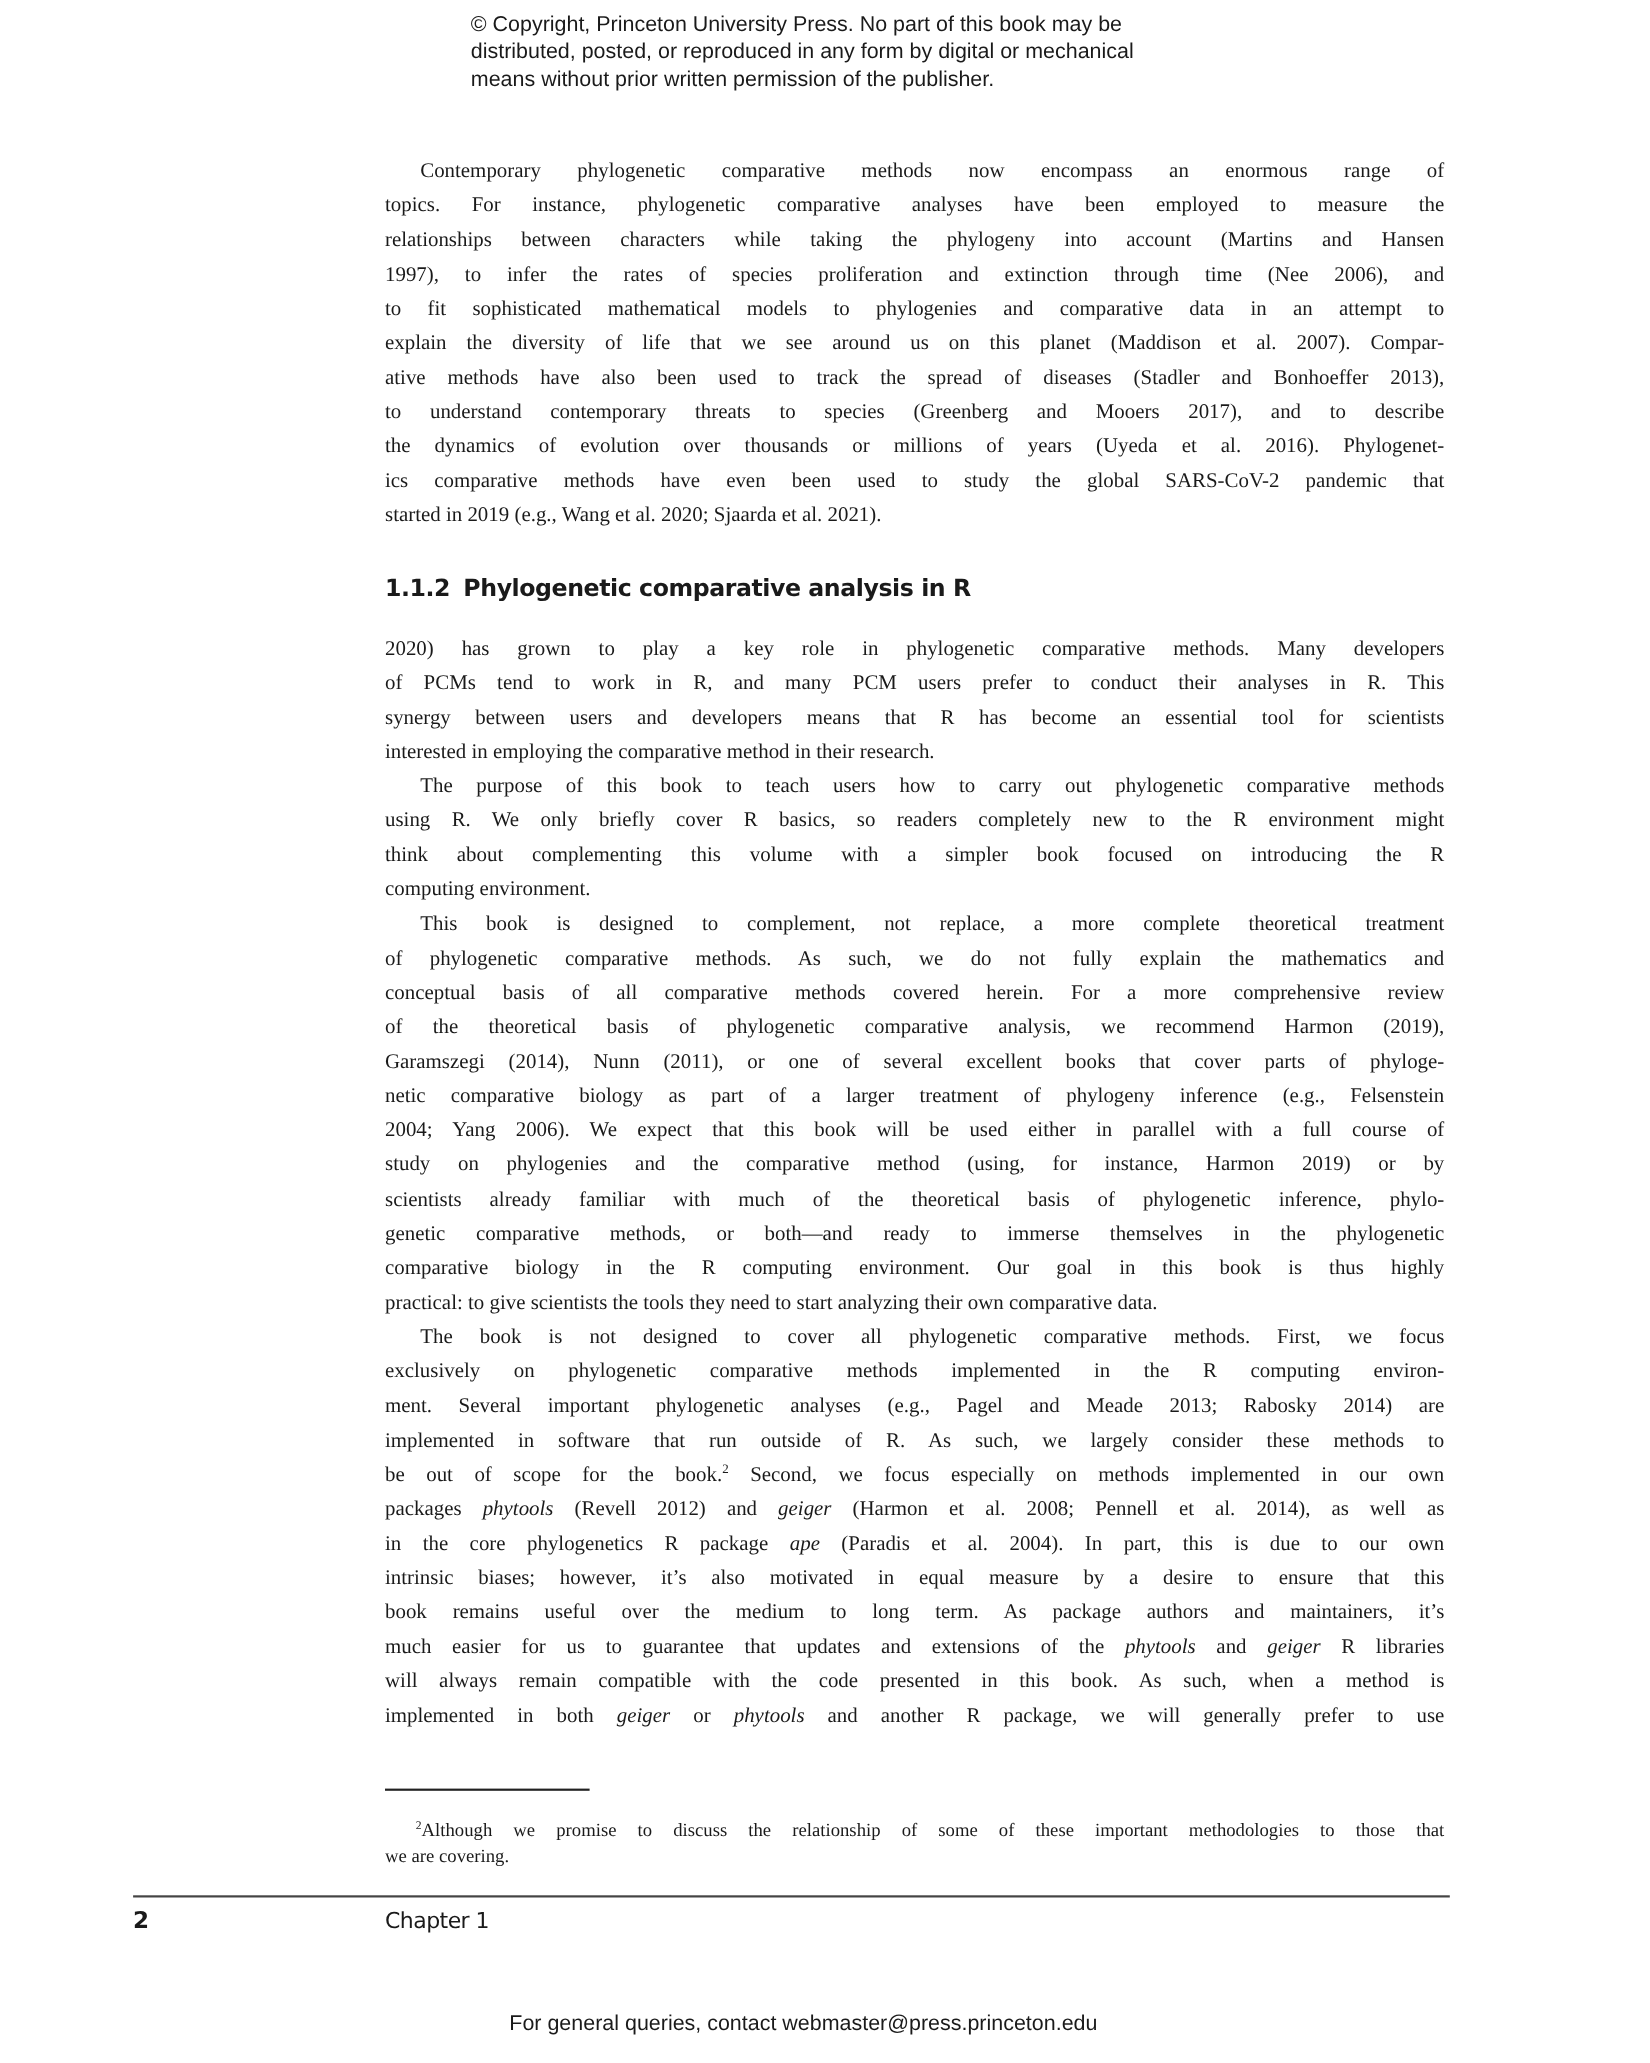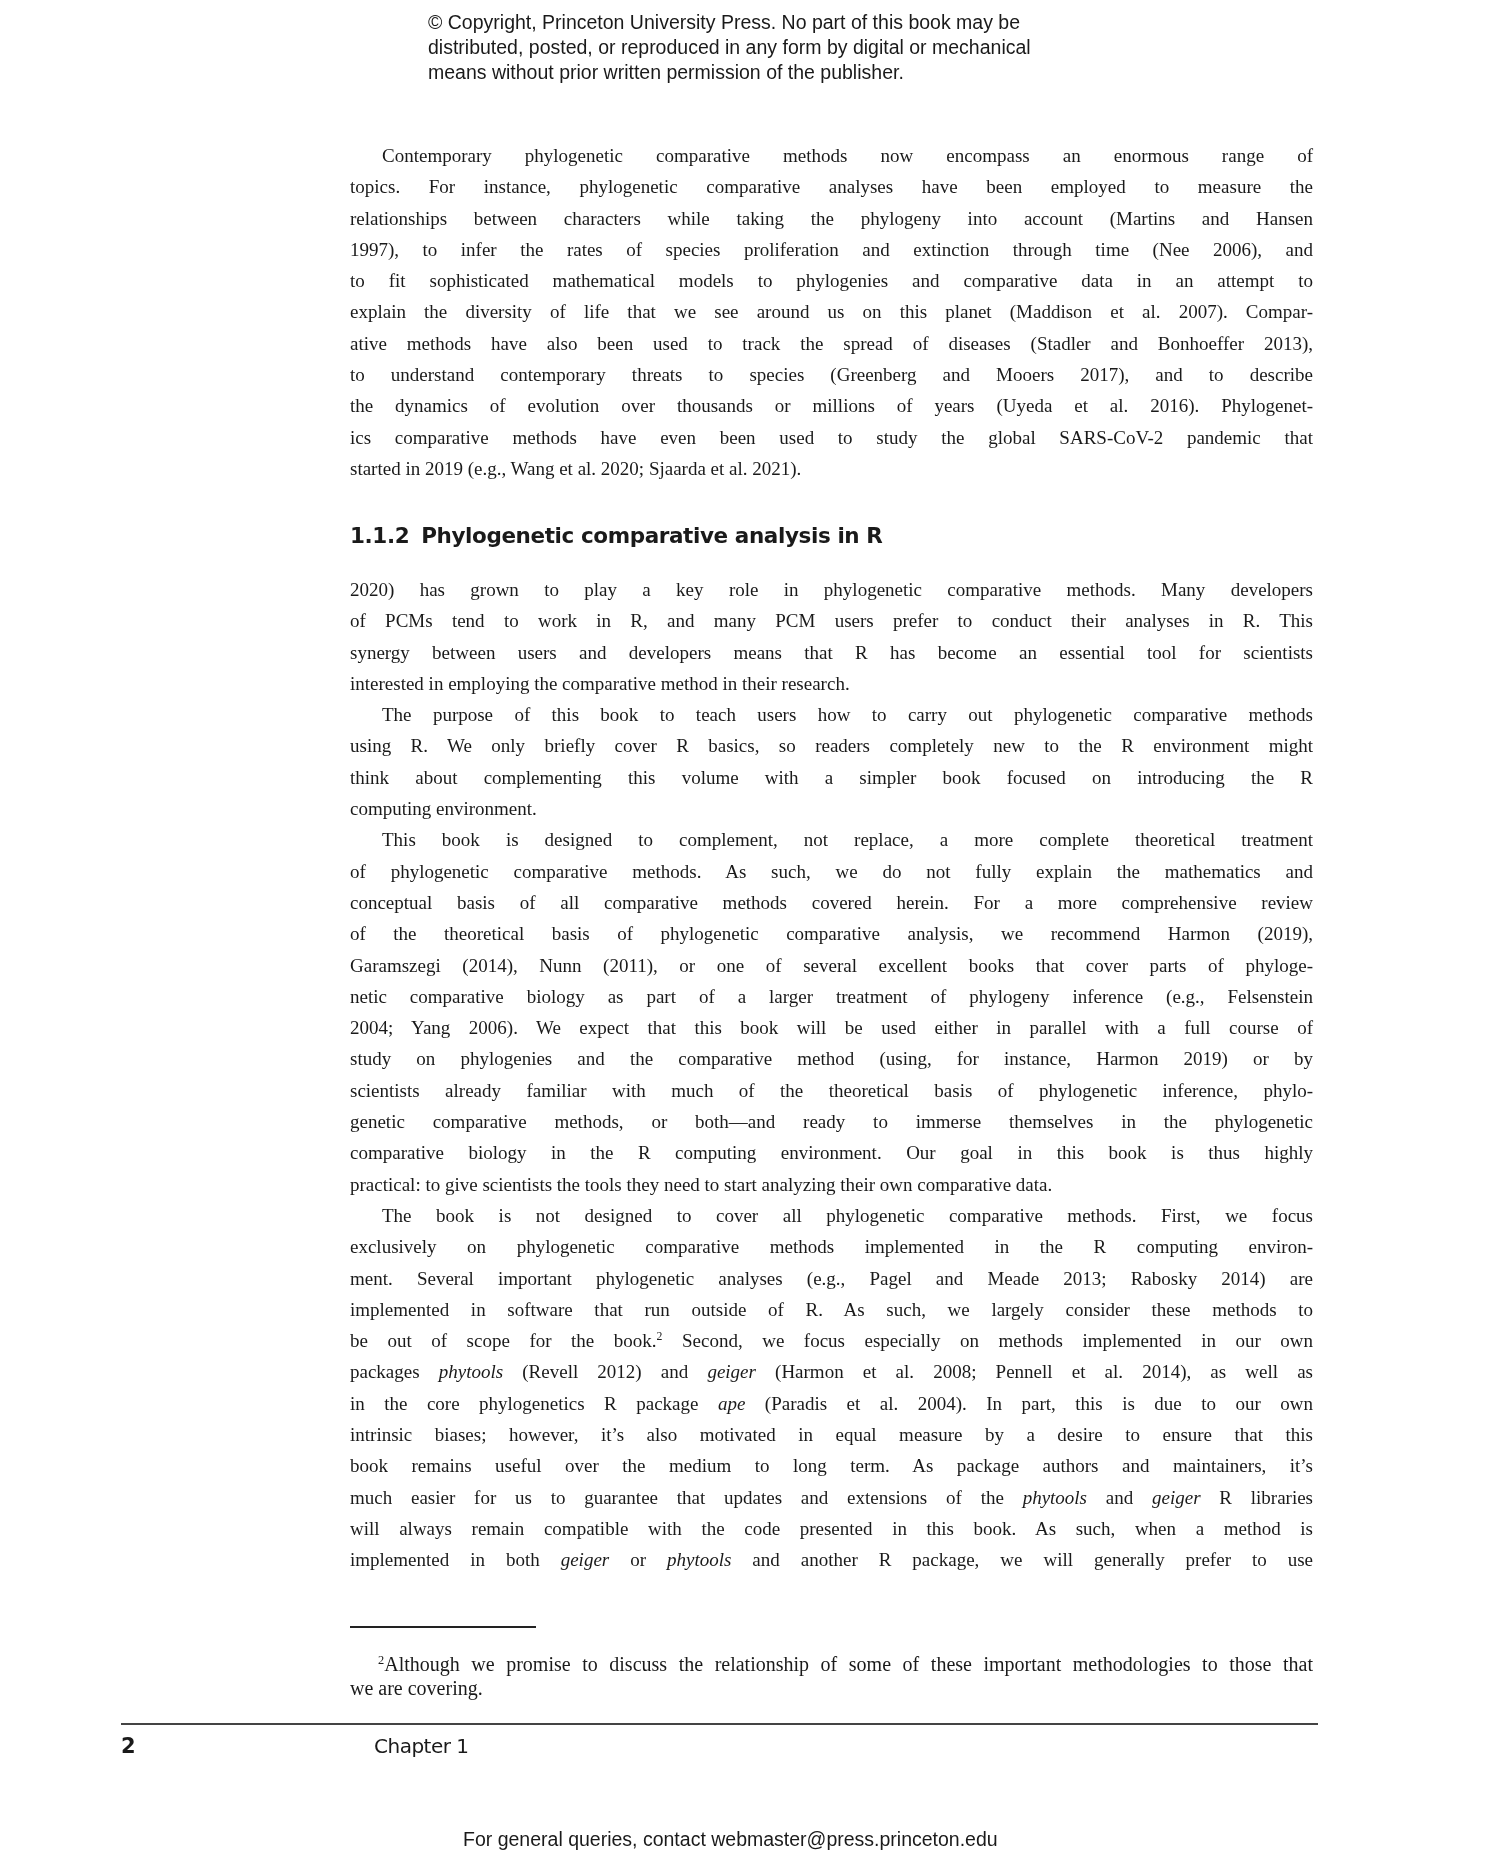--- a/index.html
+++ b/index.html
@@ -23,33 +23,33 @@
     position: absolute; left: 350px; top: 523px;
     font-family: "DejaVu Sans", sans-serif; font-weight: bold; font-size: 21.5px; letter-spacing: -0.4px; color: #1a1a1a;
     white-space: nowrap;
   }
   .heading .num { margin-right: 12px; margin-top: 11px; }
   i { font-style: italic; }
   sup { font-size: 0.62em; vertical-align: 0.6em; line-height: 0; }
   .fn-rule { position: absolute; left: 350px; top: 1626px; width: 186px; height: 2px; background: #222; }
   .footnote {
     position: absolute; left: 350px; top: 1652px; width: 963px;
-    font-family: "Liberation Serif", serif; font-size: 20px; color: #1a1a1a;
+    font-family: "Liberation Serif", serif; font-size: 17px; color: #1a1a1a;
   }
   .footnote .line { display: block; height: 24px; line-height: 24px; white-space: nowrap; text-align: justify; text-align-last: justify; }
   .footnote .line.last { text-align-last: left; }
   .footnote .line.indent { padding-left: 28px; }
   .footer-rule { position: absolute; left: 121px; top: 1723px; width: 1197px; height: 2px; background: #444; }
   .page-number {
     position: absolute; left: 121px; top: 1734px;
     font-family: "DejaVu Sans", sans-serif; font-weight: bold; font-size: 21px; color: #1a1a1a;
   }
   .running-footer {
     position: absolute; left: 350px; top: 1734px;
-    font-family: "DejaVu Sans", sans-serif; font-size: 20px; letter-spacing: -0.5px; color: #1a1a1a; margin-left: 24px;
+    font-family: "DejaVu Sans", sans-serif; font-size: 20px; letter-spacing: -0.5px; color: #1a1a1a;
   }
   .contact {
     position: absolute; left: 463px; top: 1828px;
     font-family: "Liberation Sans", sans-serif; font-size: 19.5px; color: #1a1a1a; white-space: nowrap;
   }
 </style>
 </head>
 <body>
 
 <div class="copyright">

